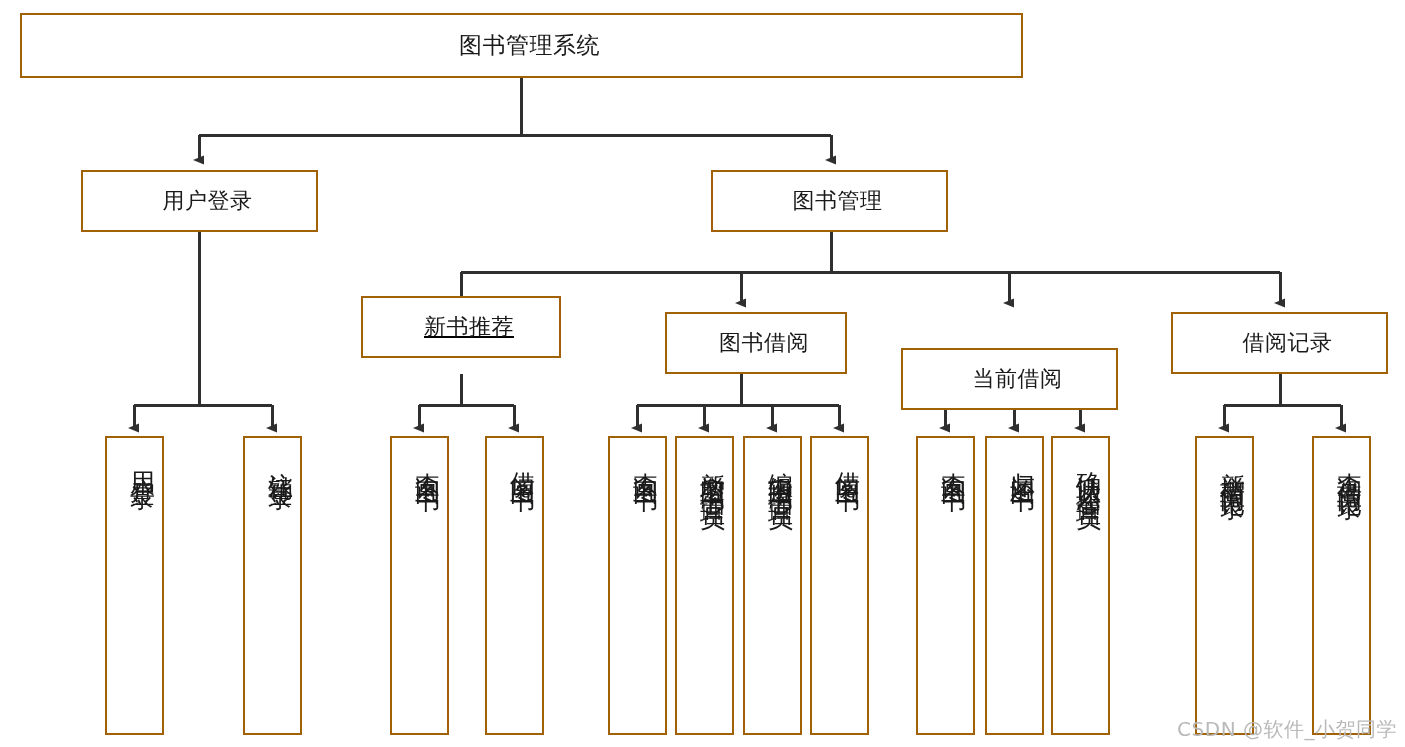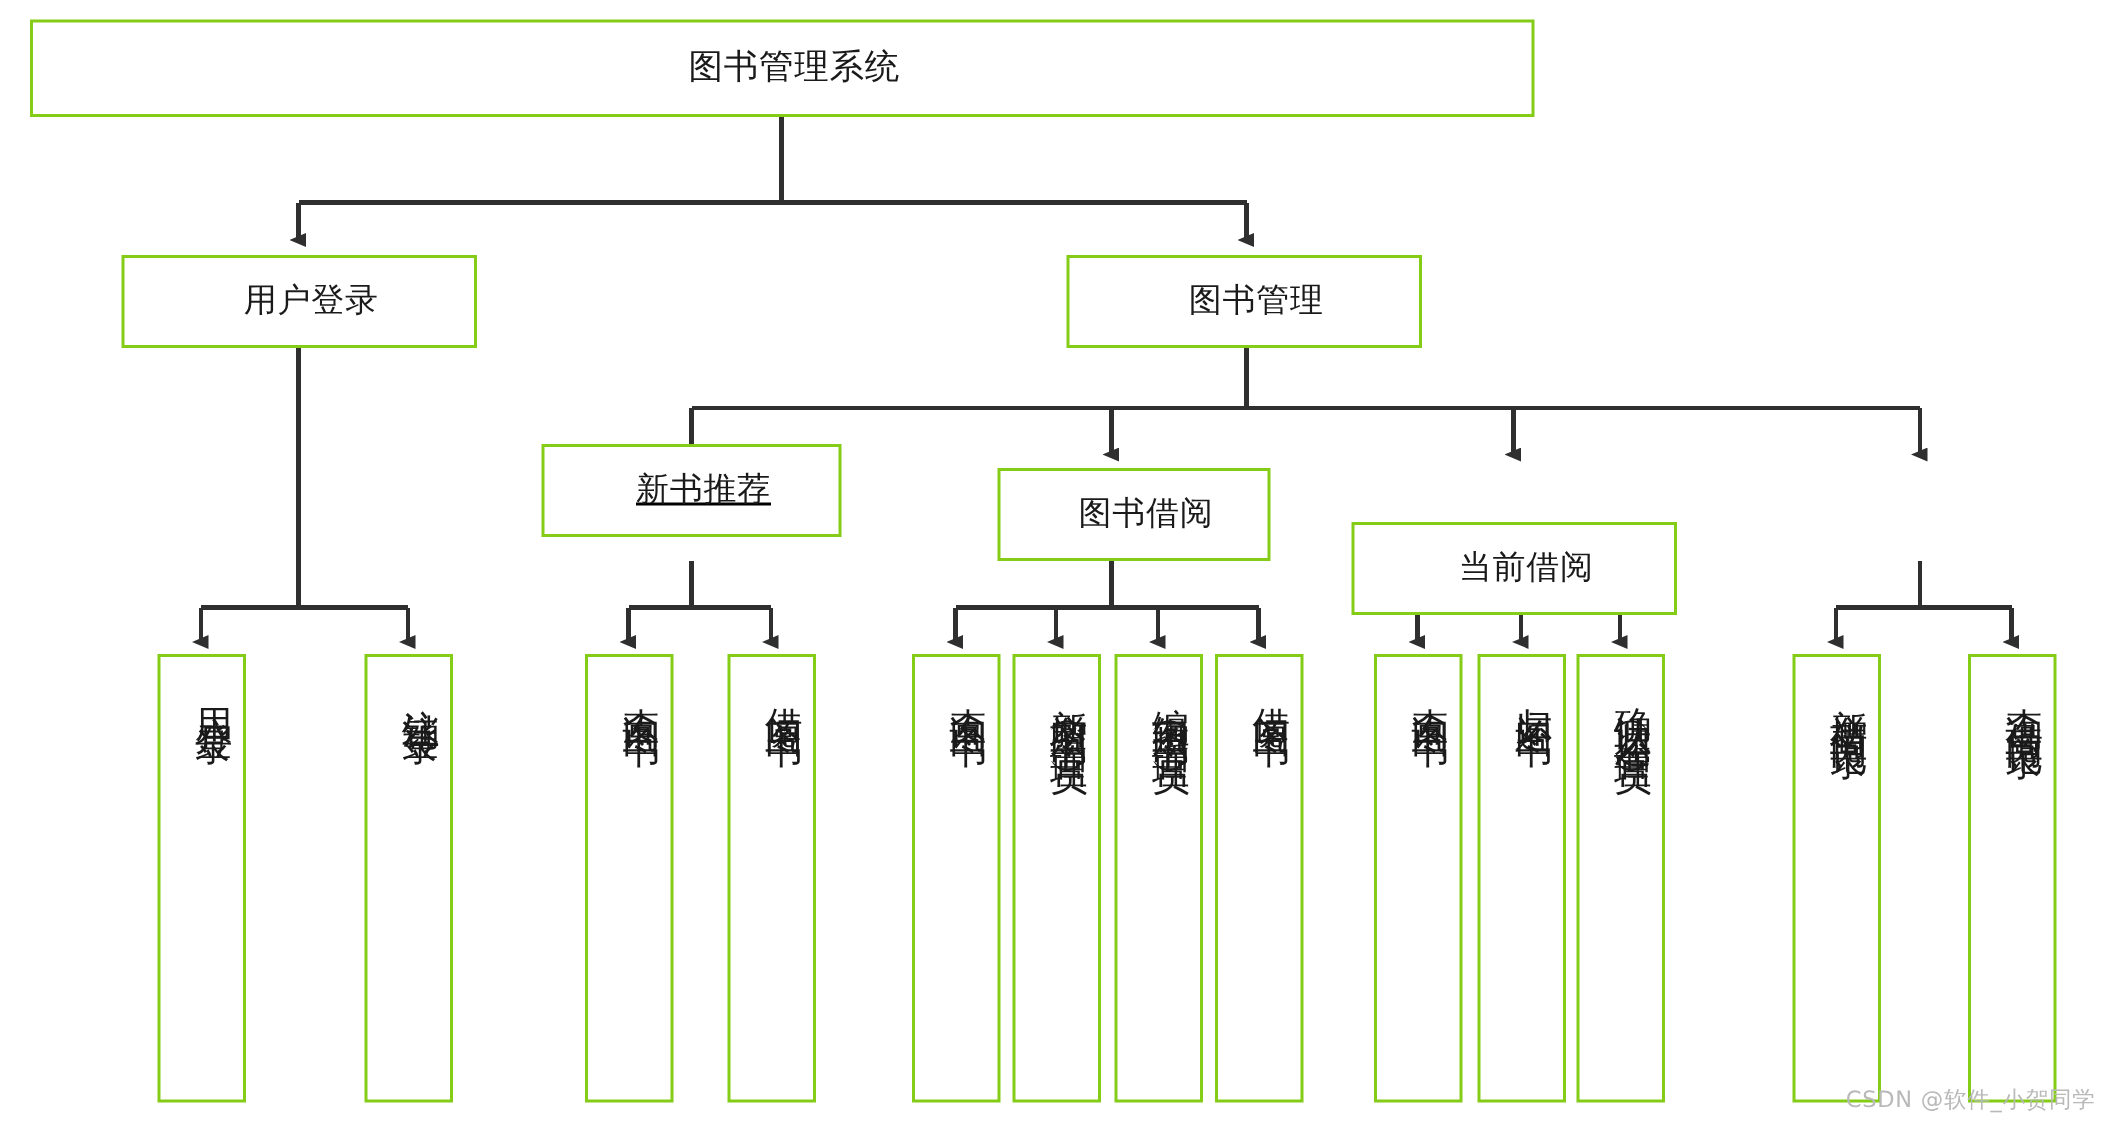--- a/index.html
+++ b/index.html
@@ -18,21 +18,21 @@
   #wires{
     position:absolute;
     left:0; top:0;
     width:1405px; height:747px;
     pointer-events:none;
   }
   .node{
     position:absolute;
     box-sizing:border-box;
     background:#ffffff;
-    border:2px solid #84cc16;
+    border:2px solid #a16207;
     display:flex;
     align-items:center;
     justify-content:center;
     z-index:2;
     padding-left:16px;
   }
   .node .label{
     color:#1a1a1a;
     line-height:1.22;
     text-align:center;
@@ -55,21 +55,21 @@
     text-orientation:upright;
     font-size:25px;
     line-height:1.0;
     letter-spacing:5px;
     white-space:nowrap;
   }
   .watermark{
     position:absolute;
     right:8px;
     bottom:4px;
-    font-size:15px;
+    font-size:20px;
     color:#b9b9b9;
     letter-spacing:0.5px;
     z-index:3;
     white-space:nowrap;
     margin-left:48px;
   }
 </style>
 </head>
 <body>
 
@@ -139,20 +139,23 @@
 
   <div class="node h" style="left:361px; top:296px; width:200px; height:62px;text-decoration:underline;">
     <span class="label">新书推荐</span>
   </div>
   <div class="node h" style="left:631px; top:312px; width:182px; height:62px;margin-left:34px;">
     <span class="label">图书借阅</span>
   </div>
   <div class="node h" style="left:901px; top:312px; width:217px; height:62px;margin-top:36px;">
     <span class="label">当前借阅</span>
   </div>
+  <div class="node h" style="left:1171px; top:312px; width:217px; height:62px;">
+    <span class="label">借阅记录</span>
+  </div>
 
   <div class="node v" style="left:105px; top:436px; width:59px; height:299px;">
     <span class="label">用户登录</span>
   </div>
   <div class="node v" style="left:243px; top:436px; width:59px; height:299px;">
     <span class="label">注销登录</span>
   </div>
 
   <div class="node v" style="left:390px; top:436px; width:59px; height:299px;">
     <span class="label">查询图书</span>

